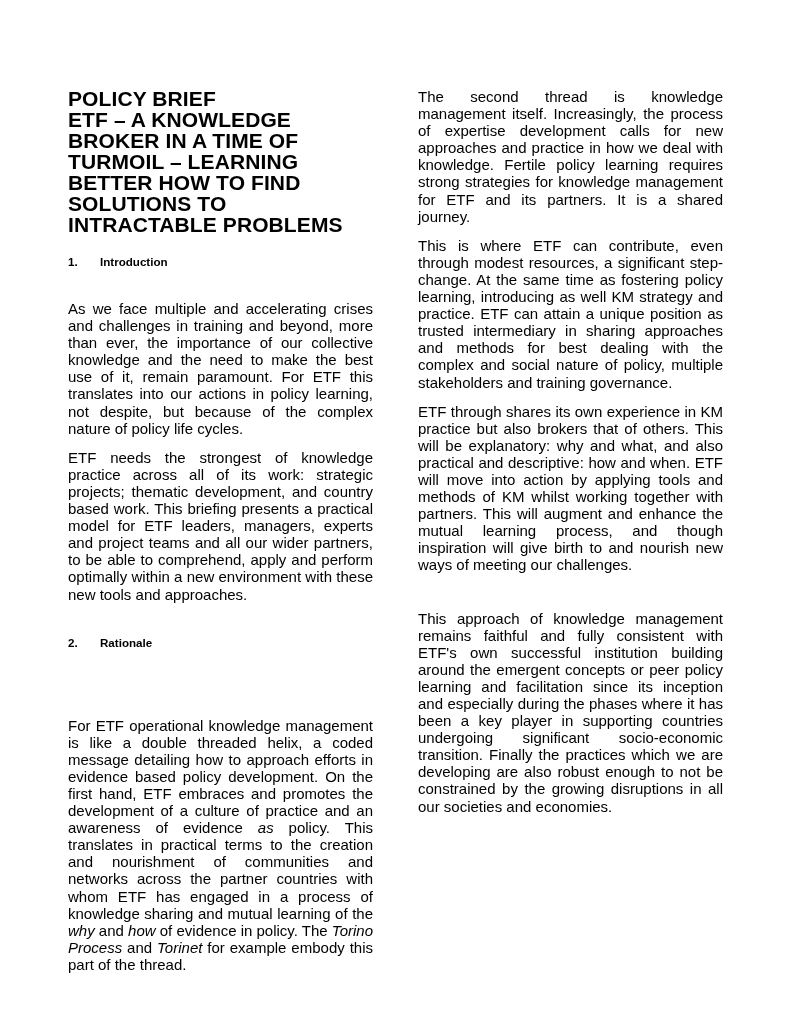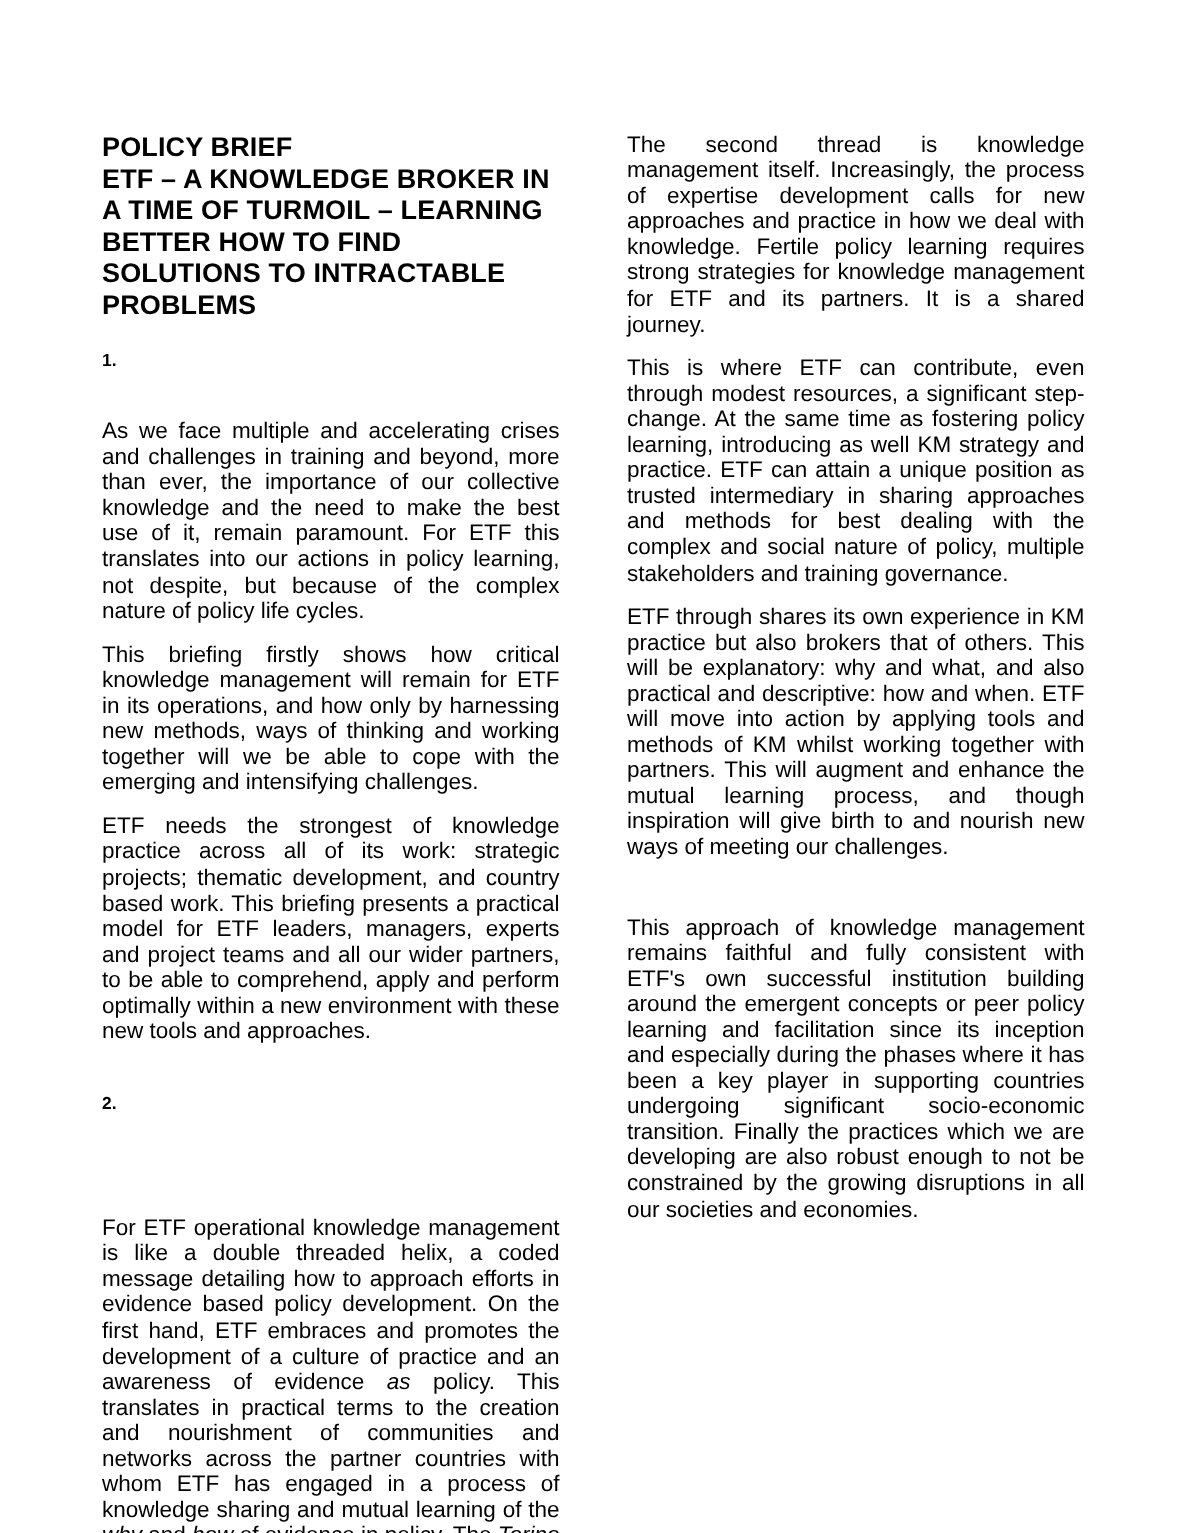--- a/index.html
+++ b/index.html
@@ -32,21 +32,21 @@
     display: flex;
     flex-direction: row;
     align-items: flex-start;
     gap: 45px;
   }
   .col {
     width: 305px;
     flex: 0 0 305px;
   }
   .doc-title {
-    font-size: 18px;
+    font-size: 21px;
     font-weight: bold;
     line-height: 21px;
     letter-spacing: 0.1px;
     margin: 0 0 0 0;
     text-align: left;
     white-space: pre-line;
   }
   .section-heading {
     font-size: 11.6px;
     font-weight: bold;
@@ -95,34 +95,35 @@
 
       <div class="col col-left">
 
         <h1 class="doc-title">POLICY BRIEF
 ETF – A KNOWLEDGE BROKER IN A TIME OF TURMOIL – LEARNING BETTER HOW TO FIND SOLUTIONS TO INTRACTABLE PROBLEMS</h1>
 
         <div class="heading-gap-top-1"></div>
 
         <div class="section-heading">
           <span class="num">1.</span>
+          <span class="lbl">Introduction</span>
         </div>
 
         <div class="heading-gap-bottom"></div>
 
         <p class="para">As we face multiple and accelerating crises and challenges in training and beyond, more than ever, the importance of our collective knowledge and the need to make the best use of it, remain paramount. For ETF this translates into our actions in policy learning, not despite, but because of the complex nature of policy life cycles.</p>
 
-        <p class="para">This briefing firstly shows how critical knowledge management will remain for ETF in its operations, and how only by harnessing new methods, ways of thinking and working together will we be able to cope with the emerging and intensifying challenges.</p>
 
         <p class="para">ETF needs the strongest of knowledge practice across all of its work: strategic projects; thematic development, and country based work. This briefing presents a practical model for ETF leaders, managers, experts and project teams and all our wider partners, to be able to comprehend, apply and perform optimally within a new environment with these new tools and approaches.</p>
 
         <div class="heading-gap-top-2"></div>
 
         <div class="section-heading">
           <span class="num">2.</span>
+          <span class="lbl">Rationale</span>
         </div>
 
         <div class="heading-gap-bottom"></div>
 
         <p class="para"><span>For ETF operational knowledge management is like a double threaded helix, a coded message detailing how to approach efforts in evidence based policy development. On the first hand, ETF embraces and promotes the development of a culture of practice and an awareness of evidence </span><i>as</i><span> policy. This translates in practical terms to the creation and nourishment of communities and networks across the partner countries with whom ETF has engaged in a process of knowledge sharing and mutual learning of the </span><i>why</i><span> and </span><i>how</i><span> of evidence in policy. The </span><i>Torino Process</i><span> and </span><i>Torinet</i><span> for example embody this part of the thread.</span></p>
 
       </div>
 
       <div class="col col-right">
 

